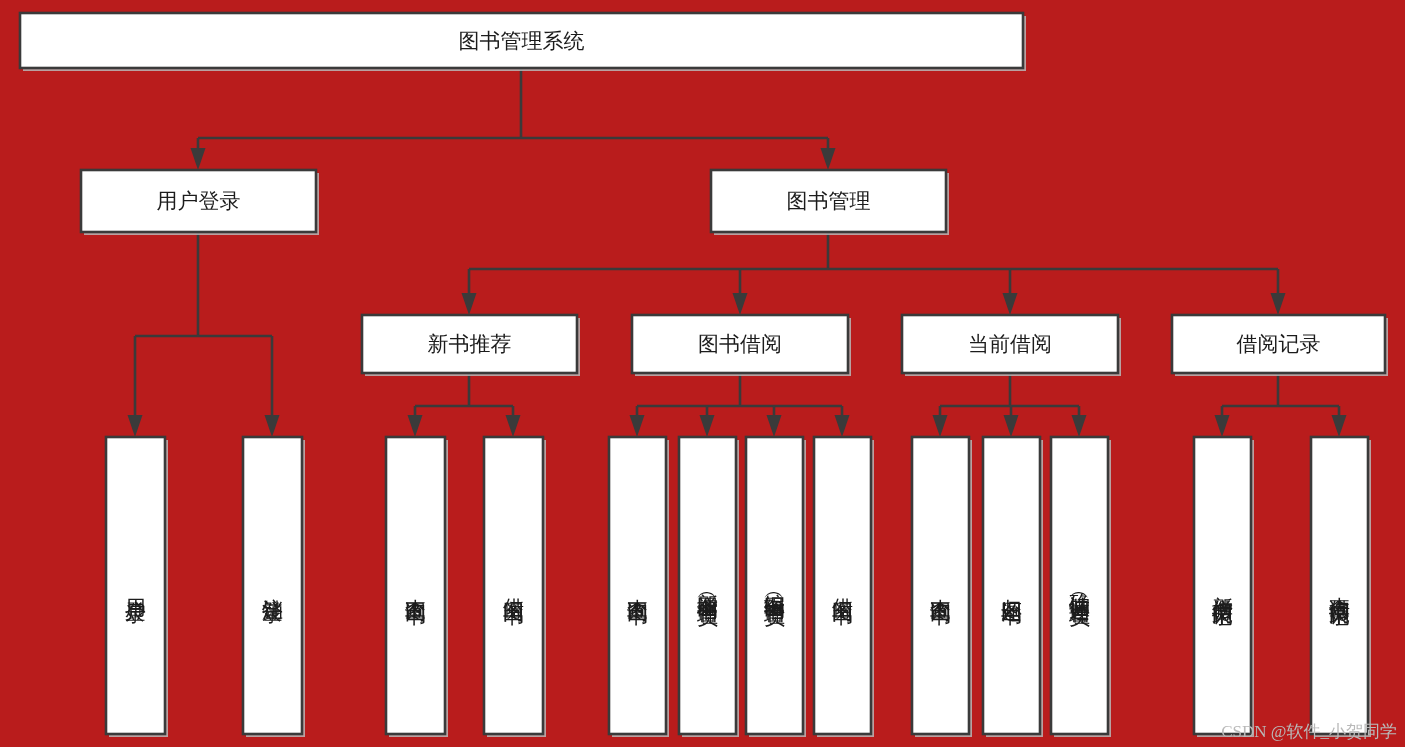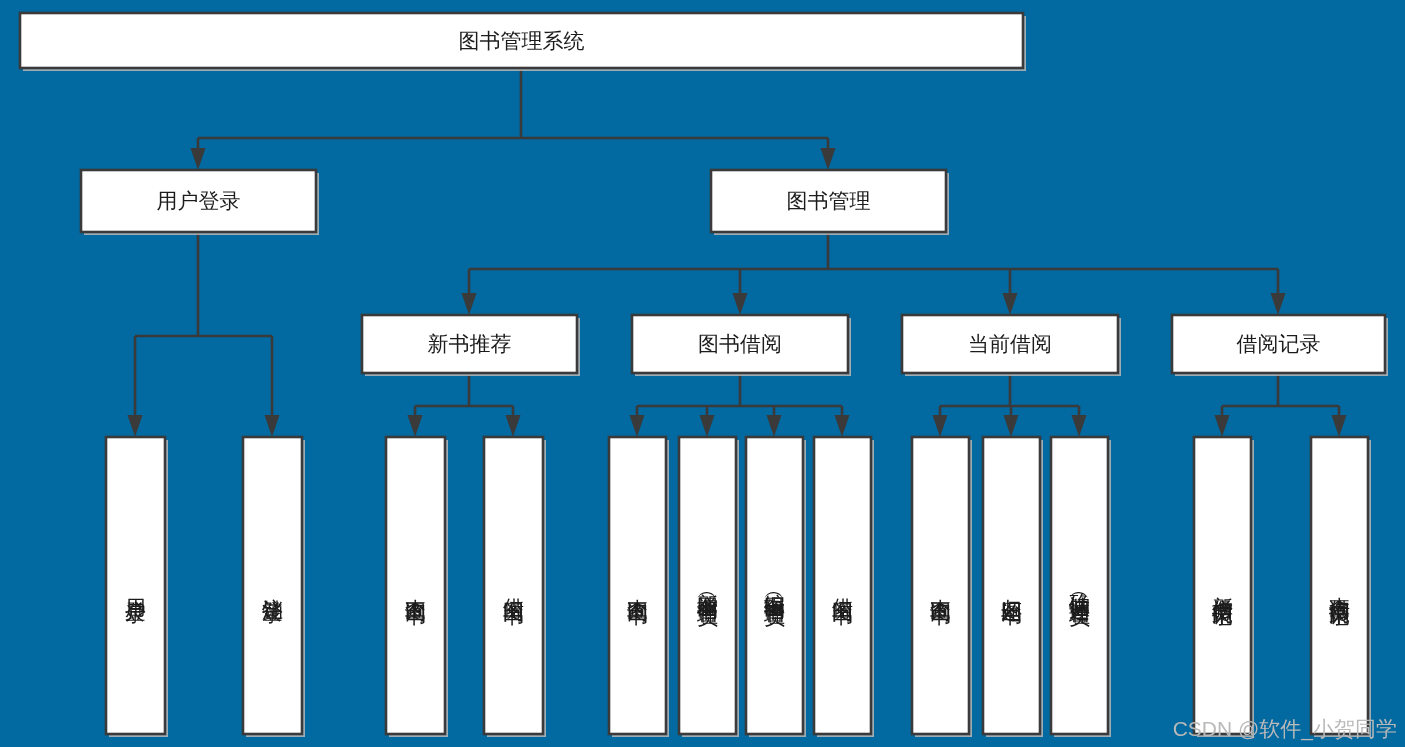--- a/index.html
+++ b/index.html
@@ -11,21 +11,21 @@
   body {
     width: 1405px;
     height: 747px;
     font-family: "DejaVu Sans", "Liberation Sans", sans-serif;
     overflow: hidden;
   }
   #diagram-root {
     position: relative;
     width: 1405px;
     height: 747px;
-    background: #0369a1;
+    background: #b91c1c;
   }
   svg.diagram {
     position: absolute;
     top: 0;
     left: 0;
     width: 1405px;
     height: 747px;
     display: block;
   }
   .node-rect {
@@ -59,22 +59,22 @@
     font-size: 21px;
     fill: #1c1c1c;
     text-anchor: middle;
     writing-mode: vertical-rl;
     letter-spacing: 2px;
   }
   .watermark {
     position: absolute;
     right: 8px;
     bottom: 4px;
-    font-family: Liberation Sans, sans-serif;
-    font-size: 21px;
+    font-family: Liberation Serif, serif;
+    font-size: 17px;
     color: #b9b9b9;
     white-space: nowrap;
     user-select: none;
   }
 </style>
 </head>
 <body>
 
 <div id="diagram-root">
   <svg class="diagram" viewBox="0 0 1405 747" xmlns="http://www.w3.org/2000/svg">

